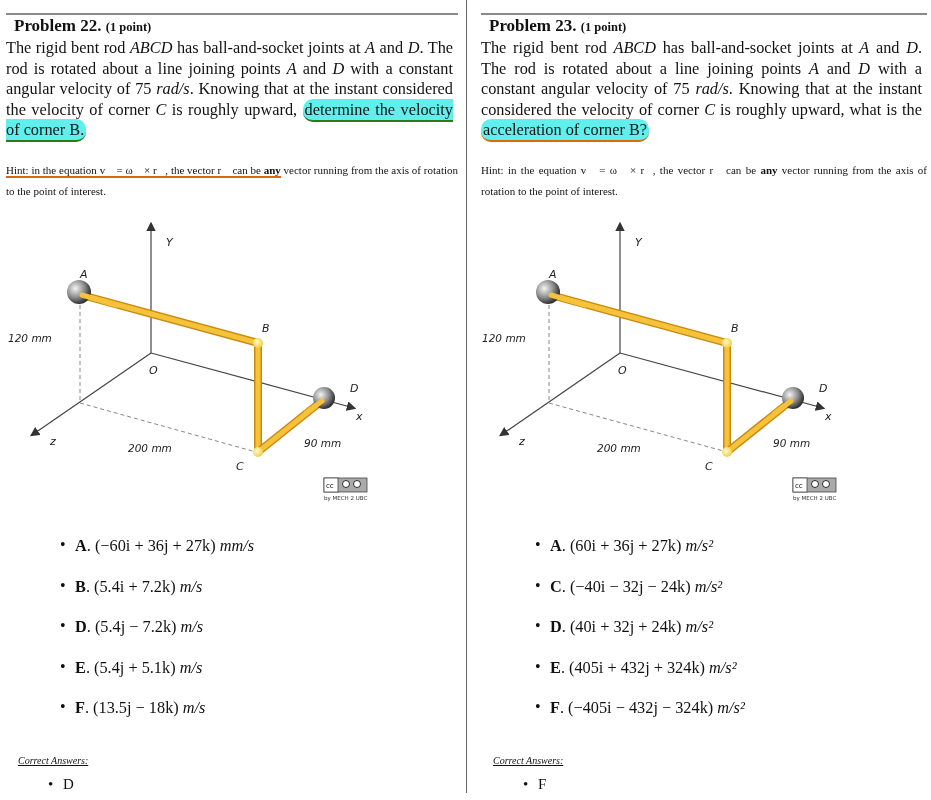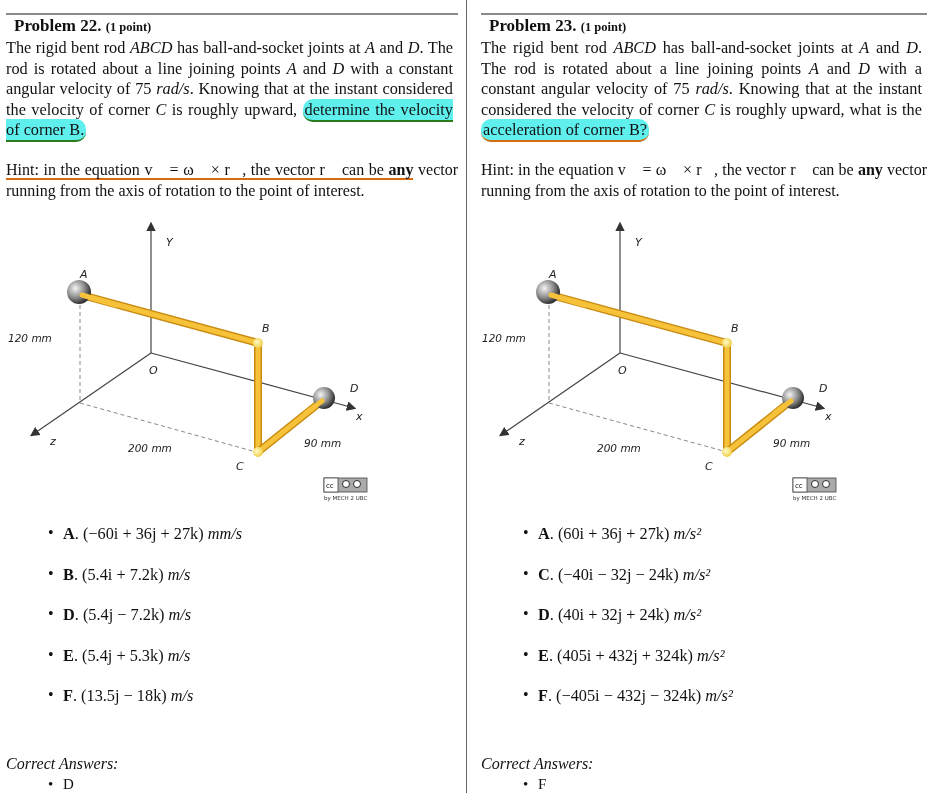--- a/index.html
+++ b/index.html
@@ -7,31 +7,31 @@
          font-family: "Liberation Serif", "DejaVu Serif", serif; color: #111; }
   .divider { position: absolute; left: 466px; top: 0; width: 1px; height: 793px; background: #666; }
   .panel { position: absolute; top: 0; height: 800px; }
   .panel.left { left: 6px; width: 452px; }
   .panel.right { left: 481px; width: 446px; }
   .rule { position: absolute; top: 13px; left: 0; right: 0; height: 2px; background: #8a8a8a; }
   .title { position: absolute; top: 16px; left: 8px; font-size: 17px; }
   .title b { font-weight: bold; }
   .title .pts { font-size: 12.5px; font-weight: bold; }
   .body { position: absolute; top: 38px; left: 0; right: 5px; font-size: 16.3px; line-height: 20.5px; text-align: justify; }
-  .hint { position: absolute; top: 160px; left: 0; right: 0; font-size: 16px; line-height: 20.5px; text-align: justify; }
+  .hint { position: absolute; top: 160px; left: 0; right: 0; font-size: 11px; line-height: 20.5px; text-align: justify; }
   .hl { background: #5ff0ee; border-radius: 10px; padding: 1px 2px; }
   .ul-green { border-bottom: 2px solid #2d7a1a; }
   .ul-orange { border-bottom: 2px solid #d86a10; }
   i { font-style: italic; }
   .figure { position: absolute; top: 210px; left: 0; width: 380px; height: 300px; }
-  .options { position: absolute; top: 524px; left: 42px; margin: 0; padding: 0; list-style: none; }
+  .options { position: absolute; top: 524px; left: 42px; margin: 12px; padding: 0; list-style: none; }
   .options li { height: 40.5px; font-size: 16.3px; position: relative; padding-left: 15px; }
   .options li::before { content: "•"; position: absolute; left: 0; top: 0; font-size: 16px; }
   .options li b { font-weight: bold; }
-  .correct-label { position: absolute; top: 755px; left: 0; font-size: 16px; font-style: italic; }
+  .correct-label { position: absolute; top: 755px; left: 12px; font-size: 10px; font-style: italic; text-decoration: underline; }
   .correct-list { position: absolute; top: 776px; left: 42px; margin: 0; padding: 0; list-style: none; }
   .correct-list li { font-size: 15px; padding-left: 15px; position: relative; }
   .correct-list li::before { content: "•"; position: absolute; left: 0; top: 0; }
   .hand { font-family: "DejaVu Sans", sans-serif; font-style: italic; }
 </style>
 </head>
 <body>
 
 <div class="divider"></div>
 
@@ -107,21 +107,21 @@
       <circle cx="340" cy="274" r="3.5" fill="#fff" stroke="#000" stroke-width="0.8"></circle>
       <circle cx="351" cy="274" r="3.5" fill="#fff" stroke="#000" stroke-width="0.8"></circle>
       <text x="318" y="290" font-size="5.5" font-family="DejaVu Sans, sans-serif" fill="#333">by MECH 2 UBC</text>
     </g>
   </svg>
 
   <ul class="options">
     <li><b>A</b>. <span>(−60i + 36j + 27k)</span> <i>mm/s</i></li>
     <li><b>B</b>. <span>(5.4i + 7.2k)</span> <i>m/s</i></li>
     <li><b>D</b>. <span>(5.4j − 7.2k)</span> <i>m/s</i></li>
-    <li><b>E</b>. <span>(5.4j + 5.3k)</span> <i>m/s</i></li>
+    <li><b>E</b>. <span>(5.4j + 5.1k)</span> <i>m/s</i></li>
     <li><b>F</b>. <span>(13.5j − 18k)</span> <i>m/s</i></li>
   </ul>
   <div class="correct-label">Correct Answers:</div>
   <ul class="correct-list">
     <li>D</li>
   </ul>
 </div>
 
 <div class="panel right">
   <div class="rule"></div>

